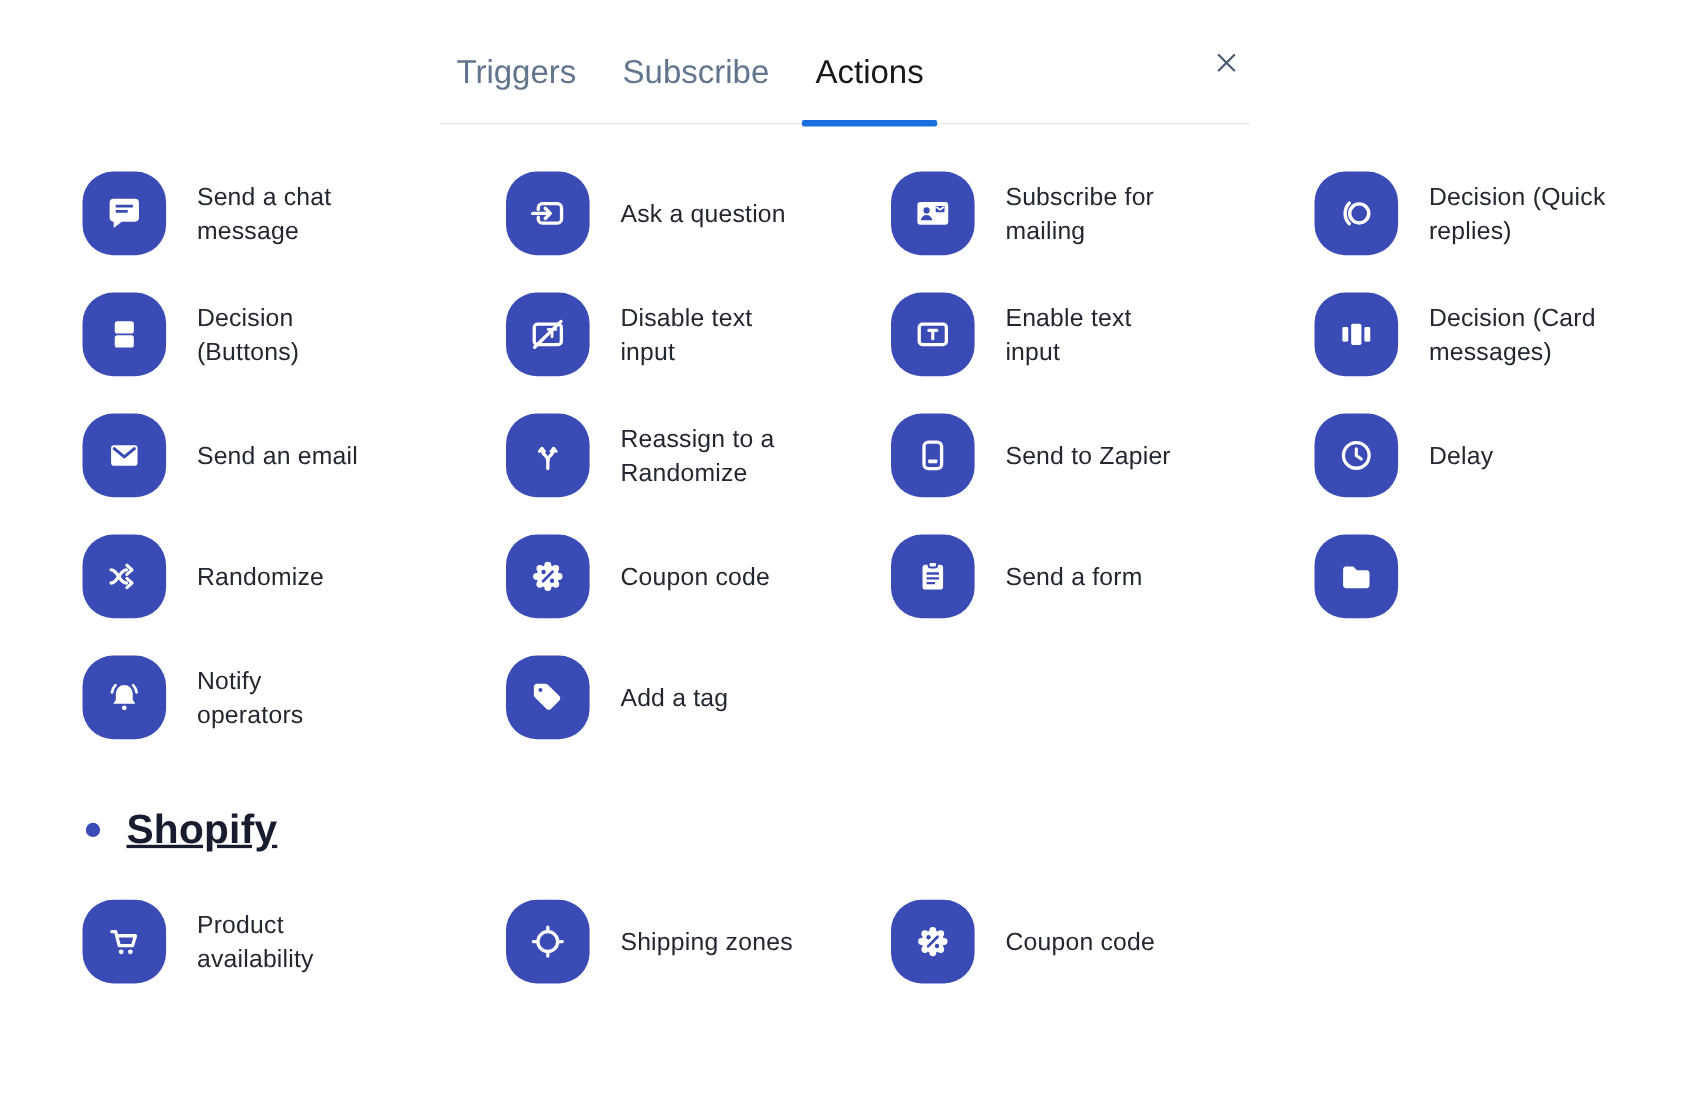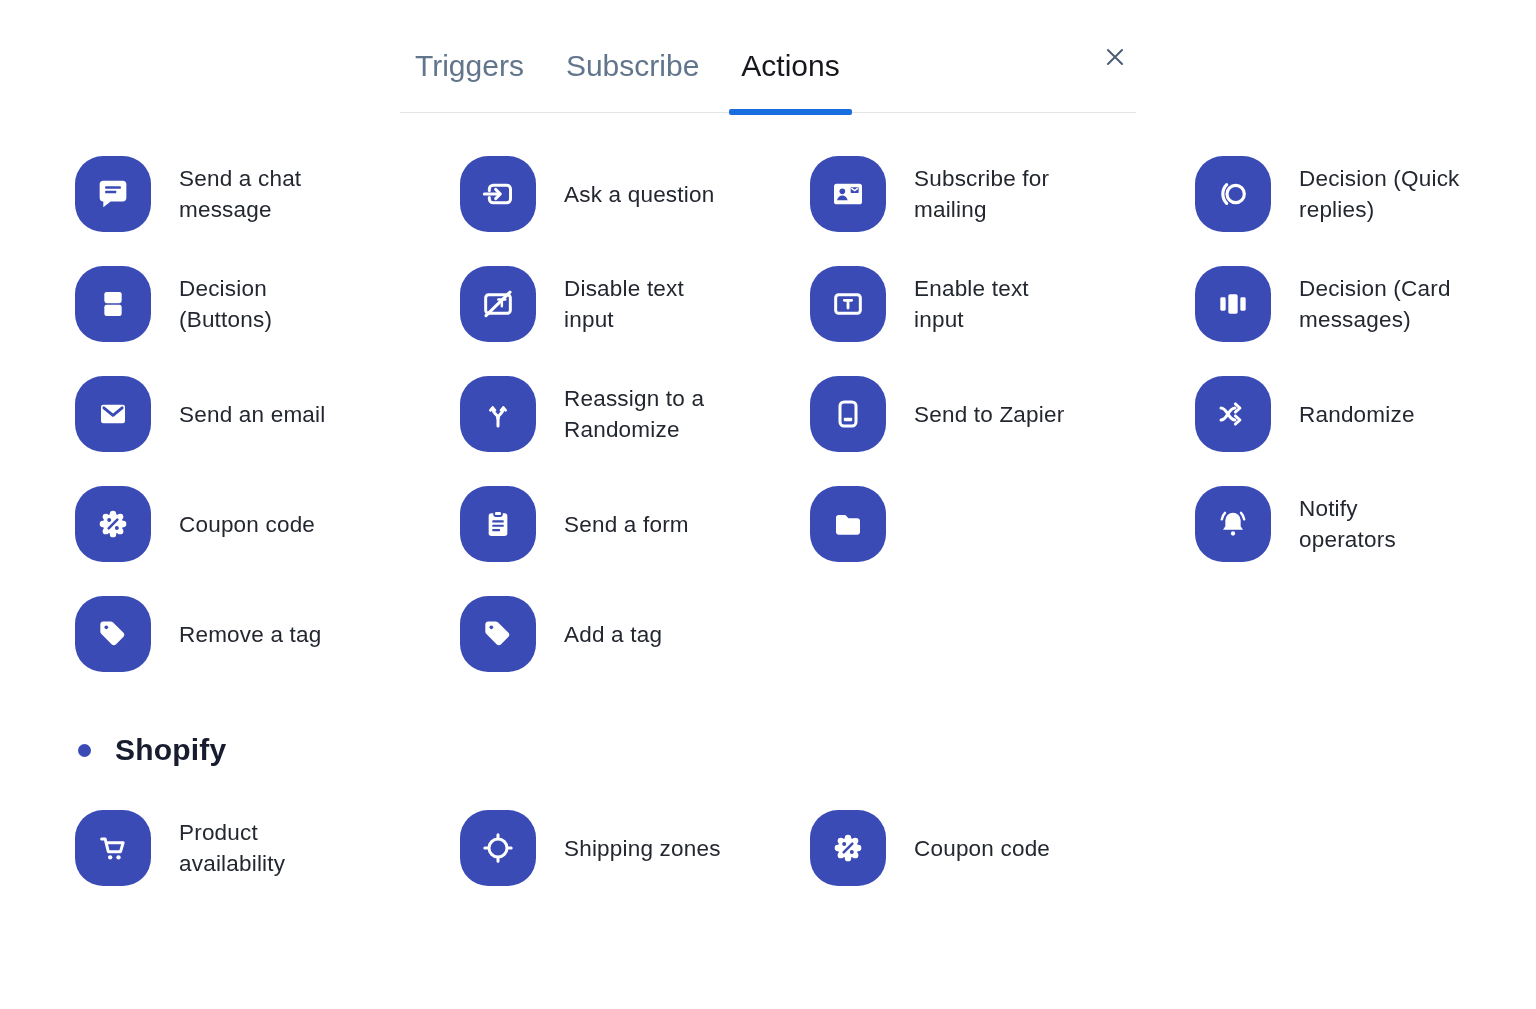--- a/index.html
+++ b/index.html
@@ -31,21 +31,21 @@
     grid-auto-rows:110px;margin:26px 30px 0 75px;}
   .item{display:flex;align-items:center;gap:28px;cursor:pointer;}
   .badge{width:76px;height:76px;border-radius:28px;background:var(--accent);
     display:flex;align-items:center;justify-content:center;flex:none;}
   .badge svg{display:block;}
   .item-label{font-size:22.5px;line-height:31px;color:var(--label);
     white-space:pre-line;letter-spacing:.2px;}
   
   .section-head{display:flex;align-items:center;gap:24px;margin:44px 0 8px 78px;}
   .bullet{width:13px;height:13px;border-radius:50%;background:var(--accent);flex:none;}
-  .section-title{font-size:30px;font-weight:600;color:var(--heading);letter-spacing:.2px;}
+  .section-title{font-size:37px;font-weight:600;color:var(--heading);letter-spacing:.2px;text-decoration:underline;}
 </style>
 </head>
 <body>
 
 <div class="tabbar">
   <button class="tab">Triggers</button>
   <button class="tab">Subscribe</button>
   <button class="tab active">Actions</button>
   <button class="close-btn">
     <svg width="26" height="26" viewBox="0 0 24 24">
@@ -165,20 +165,29 @@
 Randomize</span>
     </div>
     <div class="item">
       <span class="badge">
         <svg width="40" height="40" viewBox="0 0 24 24">
           <rect x="7.2" y="4.8" width="9.6" height="14.4" rx="2.4" stroke-width="1.8" stroke="#fff" fill="none" stroke-linecap="round" stroke-linejoin="round"></rect>
           <rect x="9.5" y="14.2" width="5" height="2.1" rx=".5" fill="#fff"></rect>
         </svg>
       </span>
       <span class="item-label">Send to Zapier</span>
+    </div>
+    <div class="item">
+      <span class="badge">
+        <svg width="40" height="40" viewBox="0 0 24 24">
+          <circle cx="12" cy="12" r="7" stroke-width="1.8" stroke="#fff" fill="none" stroke-linecap="round" stroke-linejoin="round"></circle>
+          <path d="M12 8.4V12l2.7 2" stroke-width="1.7" stroke="#fff" fill="none" stroke-linecap="round" stroke-linejoin="round"></path>
+        </svg>
+      </span>
+      <span class="item-label">Delay</span>
     </div>
     <div class="item">
       <span class="badge">
         <svg width="40" height="40" viewBox="0 0 24 24">
           <path d="M4.8 15.6c3.8 0 4.4-7.2 8.4-7.2" stroke-width="1.8" stroke="#fff" fill="none" stroke-linecap="round" stroke-linejoin="round"></path>
           <path d="M4.8 8.4c3.8 0 4.4 7.2 8.4 7.2" stroke-width="1.8" stroke="#fff" fill="none" stroke-linecap="round" stroke-linejoin="round"></path>
           <path d="M13.4 5.9l2.8 2.5-2.8 2.5" stroke-width="1.7" stroke="#fff" fill="none" stroke-linecap="round" stroke-linejoin="round"></path>
           <path d="M13.4 13.1l2.8 2.5-2.8 2.5" stroke-width="1.7" stroke="#fff" fill="none" stroke-linecap="round" stroke-linejoin="round"></path>
         </svg>
       </span>
@@ -235,29 +244,20 @@
       <span class="item-label">Notify
 operators</span>
     </div>
     <div class="item">
       <span class="badge">
         <svg width="40" height="40" viewBox="0 0 24 24">
           <path d="M11.9 4.9l6.4 6.4c.66.66.66 1.74 0 2.4l-4.6 4.6c-.66.66-1.74.66-2.4 0L4.9 11.9a1.7 1.7 0 0 1-.5-1.2V6.2c0-.94.76-1.7 1.7-1.7h4.5c.45 0 .88.18 1.3.4z" fill="#fff"></path>
           <circle cx="8" cy="8" r="1.1" fill="var(--accent)"></circle>
         </svg>
       </span>
-      <span class="item-label">Remove a tag</span>
-    </div>
-    <div class="item">
-      <span class="badge">
-        <svg width="40" height="40" viewBox="0 0 24 24">
-          <path d="M11.9 4.9l6.4 6.4c.66.66.66 1.74 0 2.4l-4.6 4.6c-.66.66-1.74.66-2.4 0L4.9 11.9a1.7 1.7 0 0 1-.5-1.2V6.2c0-.94.76-1.7 1.7-1.7h4.5c.45 0 .88.18 1.3.4z" fill="#fff"></path>
-          <circle cx="8" cy="8" r="1.1" fill="var(--accent)"></circle>
-        </svg>
-      </span>
       <span class="item-label">Add a tag</span>
     </div>
   </div>
 
 <div class="section-head">
   <span class="bullet"></span>
   <span class="section-title">Shopify</span>
 </div>
 
 <div class="grid" id="shopify-grid">

